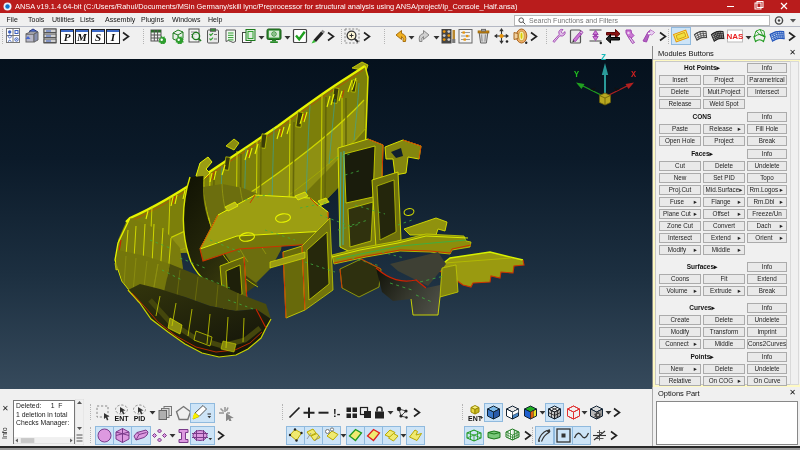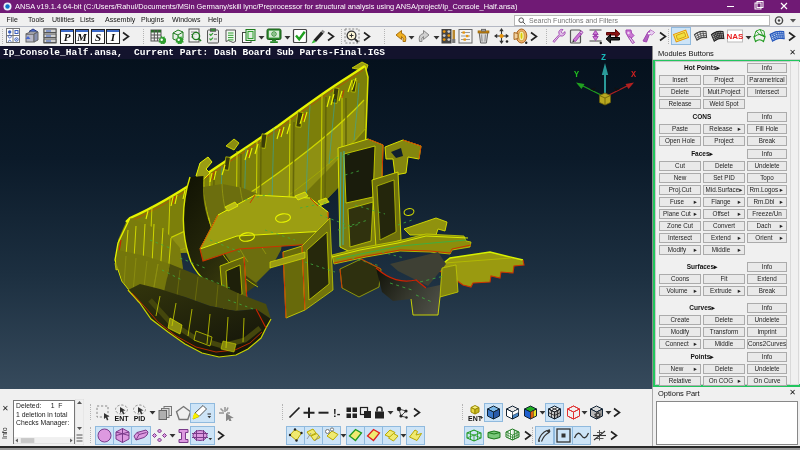--- a/index.html
+++ b/index.html
@@ -1,33 +1,33 @@
 <!DOCTYPE html>
 <html><head><meta charset="utf-8">
 <style>
 *{margin:0;padding:0;box-sizing:border-box;}
 html,body{width:800px;height:450px;overflow:hidden;font-family:"Liberation Sans",sans-serif;}
 #app{position:absolute;left:0;top:0;width:800px;height:450px;background:#f0f0f0;}
 .abs{position:absolute;}
 
-#titlebar{left:0;top:0;width:800px;height:13px;background:#701a75;color:#fff;font-size:7.4px;}
+#titlebar{left:0;top:0;width:800px;height:13px;background:#b91c1c;color:#fff;font-size:7.4px;}
 #titletext{position:absolute;left:15px;top:2px;white-space:nowrap;letter-spacing:0;}
 
 #menubar{left:0;top:13px;width:800px;height:13px;background:#f0f0f0;color:#111;font-size:7px;}
 #menubar span{position:absolute;top:3px;}
 
 #searchbox{position:absolute;left:514px;top:14.5px;width:256px;height:11px;background:#fff;border:1px solid #b6b6b6;color:#777;font-size:7px;line-height:9px;}
 
 #toolbar{left:0;top:26px;width:800px;height:20px;background:#f0f0f0;border-top:1px solid #b4b8c4;}
 
 #statusbar{left:0;top:46px;width:652px;height:13px;background:#13132d;color:#fff;font-family:"Liberation Mono",monospace;font-weight:bold;font-size:9.5px;line-height:13px;}
 
 #viewport{left:0;top:59px;width:652px;height:330px;background:linear-gradient(180deg,#05111d 0%,#0b1a29 30%,#1c2f40 65%,#364a5c 100%);overflow:hidden;}
 
-#modules{left:652px;top:46px;width:148px;height:341px;background:#22c55e;border-left:1px solid #8a8a8a;}
+#modules{left:652px;top:46px;width:148px;height:341px;background:#fef9c3;border-left:1px solid #8a8a8a;}
 #modhead{position:absolute;left:0;top:0;width:148px;height:14px;background:#f0f0f0;border-bottom:1px solid #d0d0d0;}
 #modhead .t{position:absolute;left:5px;top:3px;font-size:7.5px;color:#111;}
 #modhead .x{position:absolute;right:5px;top:2px;font-size:8px;color:#111;}
 #modbody{position:absolute;left:2px;top:15px;width:136px;height:324px;background:#f0f0f0;border:1px solid #c8c8c8;}
 #modscroll{position:absolute;right:1px;top:15px;width:9px;height:324px;background:#f0f0f0;border:1px solid #d9d9d9;}
 .mbtn{position:absolute;height:9.5px;background:#e9e9e9;border:1px solid #ababab;font-size:6.3px;color:#222;text-align:center;line-height:8.5px;}
 .msec{position:absolute;height:9px;font-size:6.5px;font-weight:bold;color:#111;text-align:center;line-height:9px;}
 
 #bottombar{left:0;top:389px;width:800px;height:57px;background:#f0f0f0;}
 
@@ -340,21 +340,20 @@
   <svg class="icon" style="left:769px;top:28px;" width="17" height="16" viewBox="0 0 17 16">
       <g transform="rotate(-12 8.5 8)">
         <path d="M1.5 5 Q8.5 2 15.5 5 L14.5 12 Q8.5 9 2.5 12 Z" fill="#b8d0ee" stroke="#2255bb"></path>
         <path d="M1.5 5 Q8.5 2 15.5 5 M2 6.8 Q8.5 3.8 15 6.8 M2.2 8.6 Q8.5 5.8 14.8 8.6 M2.5 10.4 Q8.5 7.6 14.5 10.4 M2.5 12 Q8.5 9 14.5 12 M4 4.2 L5 10.8 M6.5 3.5 L7 10 M9 3.2 L9 9.8 M11.5 3.5 L11 10 M13.5 4.2 L13 10.8" fill="none" stroke="#2255bb" stroke-width="0.7"></path>
       </g>
     </svg>
   <svg class="icon" style="left:787px;top:31px;" width="9" height="11" viewBox="0 0 9 11">
       <path d="M2 1.5 L7.5 5.5 L2 9.5" fill="none" stroke="#222" stroke-width="1.6"></path>
     </svg>
 
-  <div id="statusbar" class="abs"><span style="margin-left:3px">Ip_Console_Half.ansa,&nbsp;&nbsp;Current Part: Dash Board Sub Parts-Final.IGS</span></div>
 
   <div id="viewport" class="abs">
     <svg id="model" width="652" height="330" viewBox="0 59 652 330">
 <defs>
 <linearGradient id="darc" x1="0" y1="0" x2="0.8" y2="1">
 <stop offset="0" stop-color="#101203"></stop>
             <stop offset="0.5" stop-color="#23250a"></stop>
             <stop offset="1" stop-color="#43450e"></stop>
 </linearGradient>
 <linearGradient id="funnel" x1="0" y1="0" x2="1" y2="0.4">

